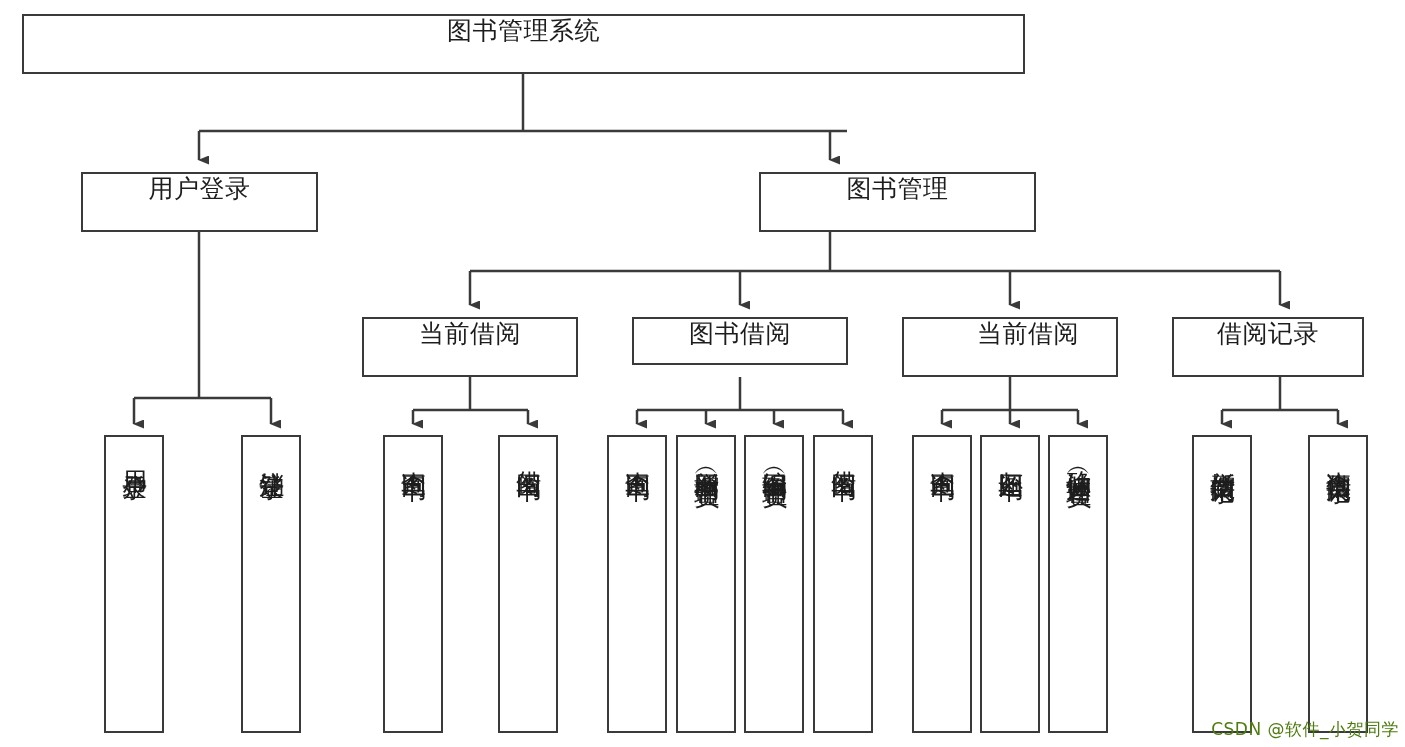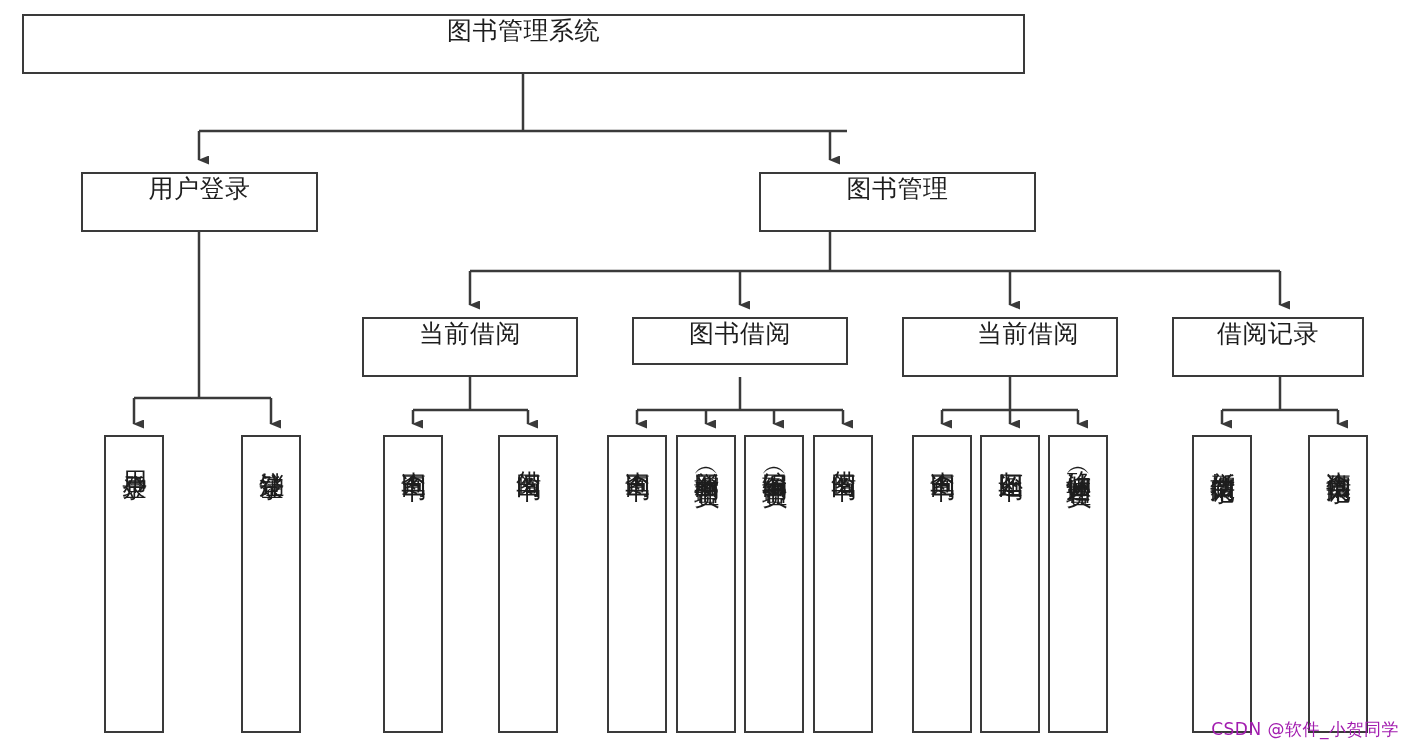--- a/index.html
+++ b/index.html
@@ -60,21 +60,21 @@
     font-size: 25px;
     line-height: 1.06;
     letter-spacing: 2px;
     text-align: left;
   }
   #watermark {
     position: absolute;
     right: 6px;
     bottom: 6px;
     font-size: 17px;
-    color: #a21caf;
+    color: #4d7c0f;
     white-space: nowrap;
     z-index: 3;
     letter-spacing: 0.5px;
   }
 </style>
 </head>
 <body>
 
 <div id="canvas">
 

